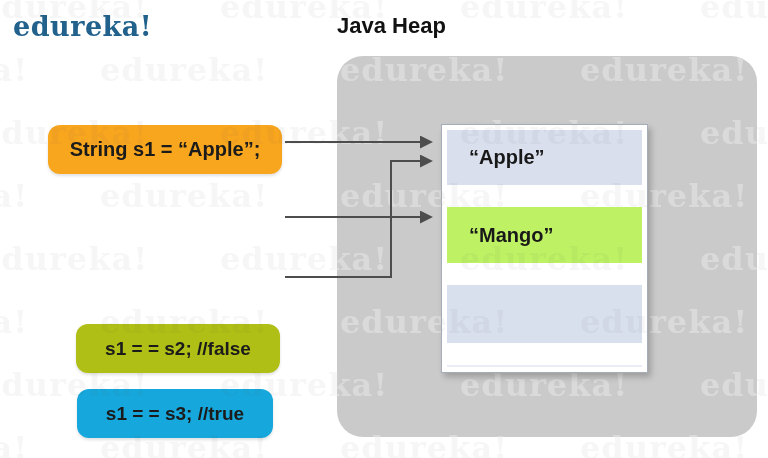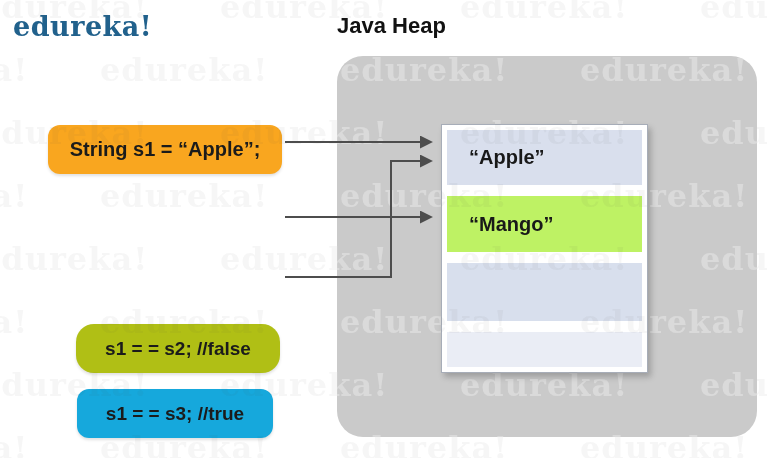--- a/index.html
+++ b/index.html
@@ -25,41 +25,41 @@
   }
   .pool-label{
     position:absolute;left:0;right:0;top:328px;text-align:center;
     font-size:22px;font-weight:700;color:#121212;z-index:2;
   }
   
   .pool-box{
     position:absolute;left:104px;top:68px;width:207px;height:249px;
     background:#ffffff;border:1px solid #A7ADB8;box-sizing:border-box;
     box-shadow:3px 4px 6px rgba(0,0,0,0.22);
-    display:flex;flex-direction:column;gap:11px;padding:5px;z-index:1;
+    display:flex;flex-direction:column;gap:22px;padding:5px;z-index:1;
   }
   .pool-cell{
     display:flex;align-items:center;padding-left:22px;
     font-size:20px;font-weight:700;color:#191919;
   }
   .c1{height:55px;background:#D9DFED;}
   .c2{height:56px;background:#bef264;}
   .c3{height:58px;background:#D8DFED;}
   .c4{flex:1;background:#EAEDF5;}
   
   .code-box{
     position:absolute;border-radius:12px;z-index:3;
     display:flex;align-items:center;justify-content:center;
     font-weight:700;font-size:20px;color:#1B1B1B;
     box-shadow:0 2px 3px rgba(0,0,0,0.12);
   }
   .b1{left:48px;top:125px;width:234px;height:49px;background:#F9A61F;}
   .b2{left:12px;top:192px;width:272px;height:49px;background:#ED6A64;}
   .b3{left:27px;top:258px;width:257px;height:49px;background:#2B4A68;color:#ffffff;}
-  .b4{left:76px;top:324px;width:204px;height:49px;background:#B0BF15;font-size:19px;border-radius:18px;}
+  .b4{left:76px;top:324px;width:204px;height:49px;background:#B0BF15;font-size:19px;}
   .b5{left:77px;top:389px;width:196px;height:49px;background:#16A8DC;font-size:19px;}
   
   .arrows{position:absolute;left:0;top:0;z-index:4;pointer-events:none;}
   
   .wm{position:absolute;inset:0;overflow:hidden;pointer-events:none;}
   .wm span{
     position:absolute;white-space:nowrap;
     font-family:"DejaVu Serif","Liberation Serif",serif;
     font-weight:700;font-size:32px;letter-spacing:1px;
   }

